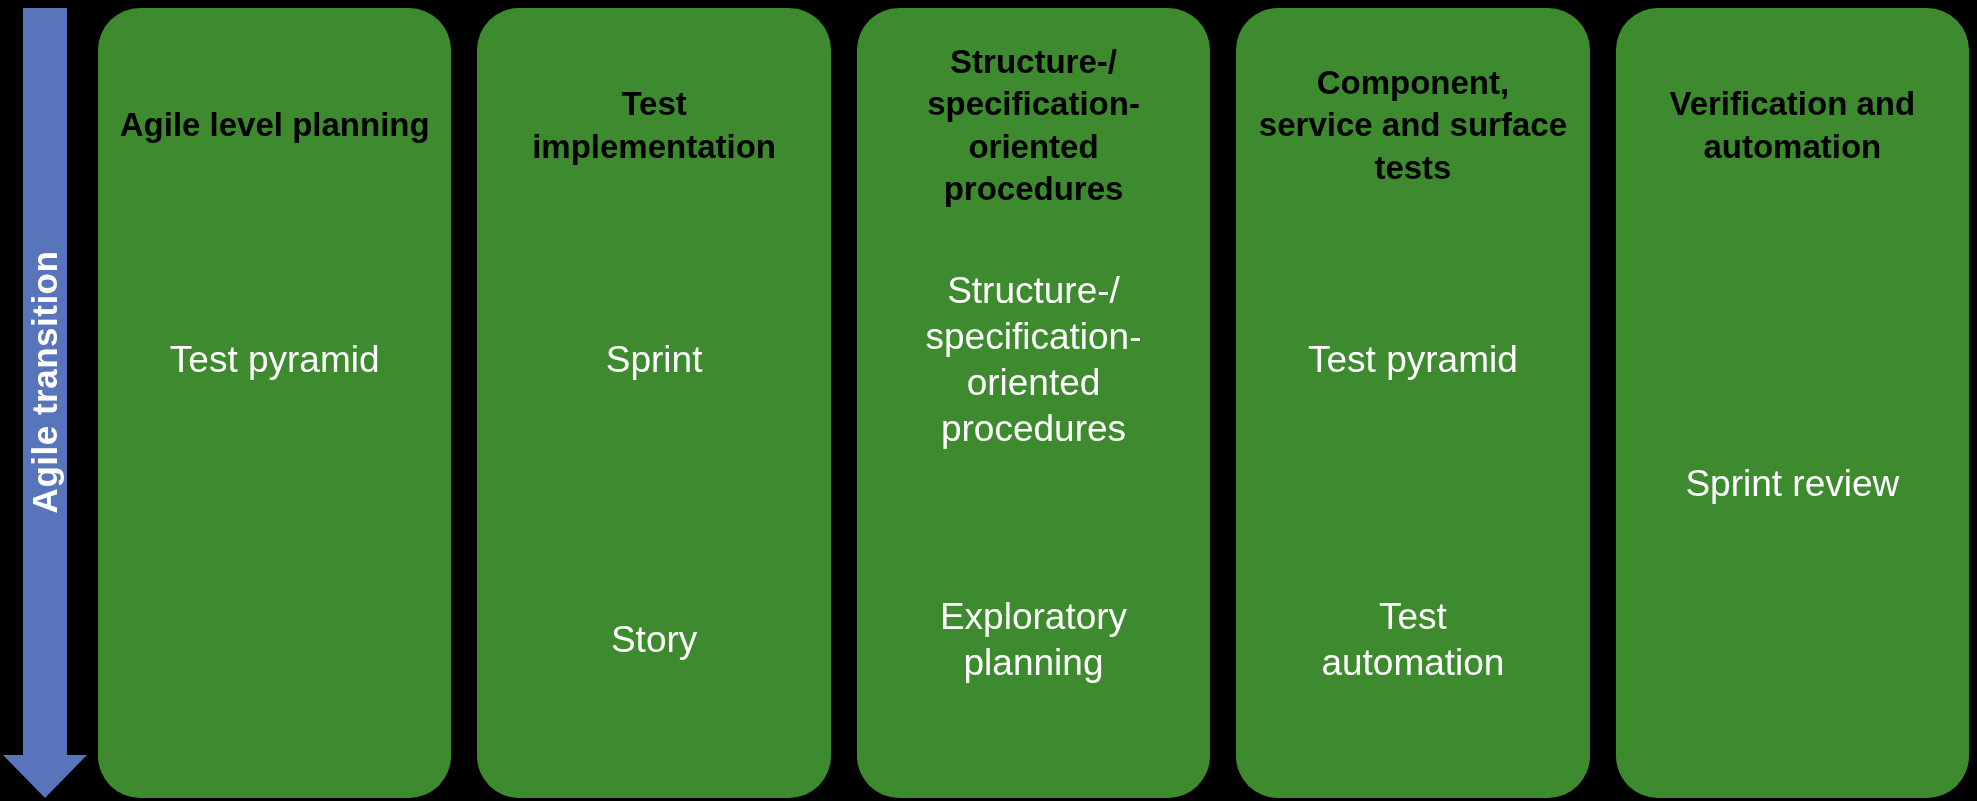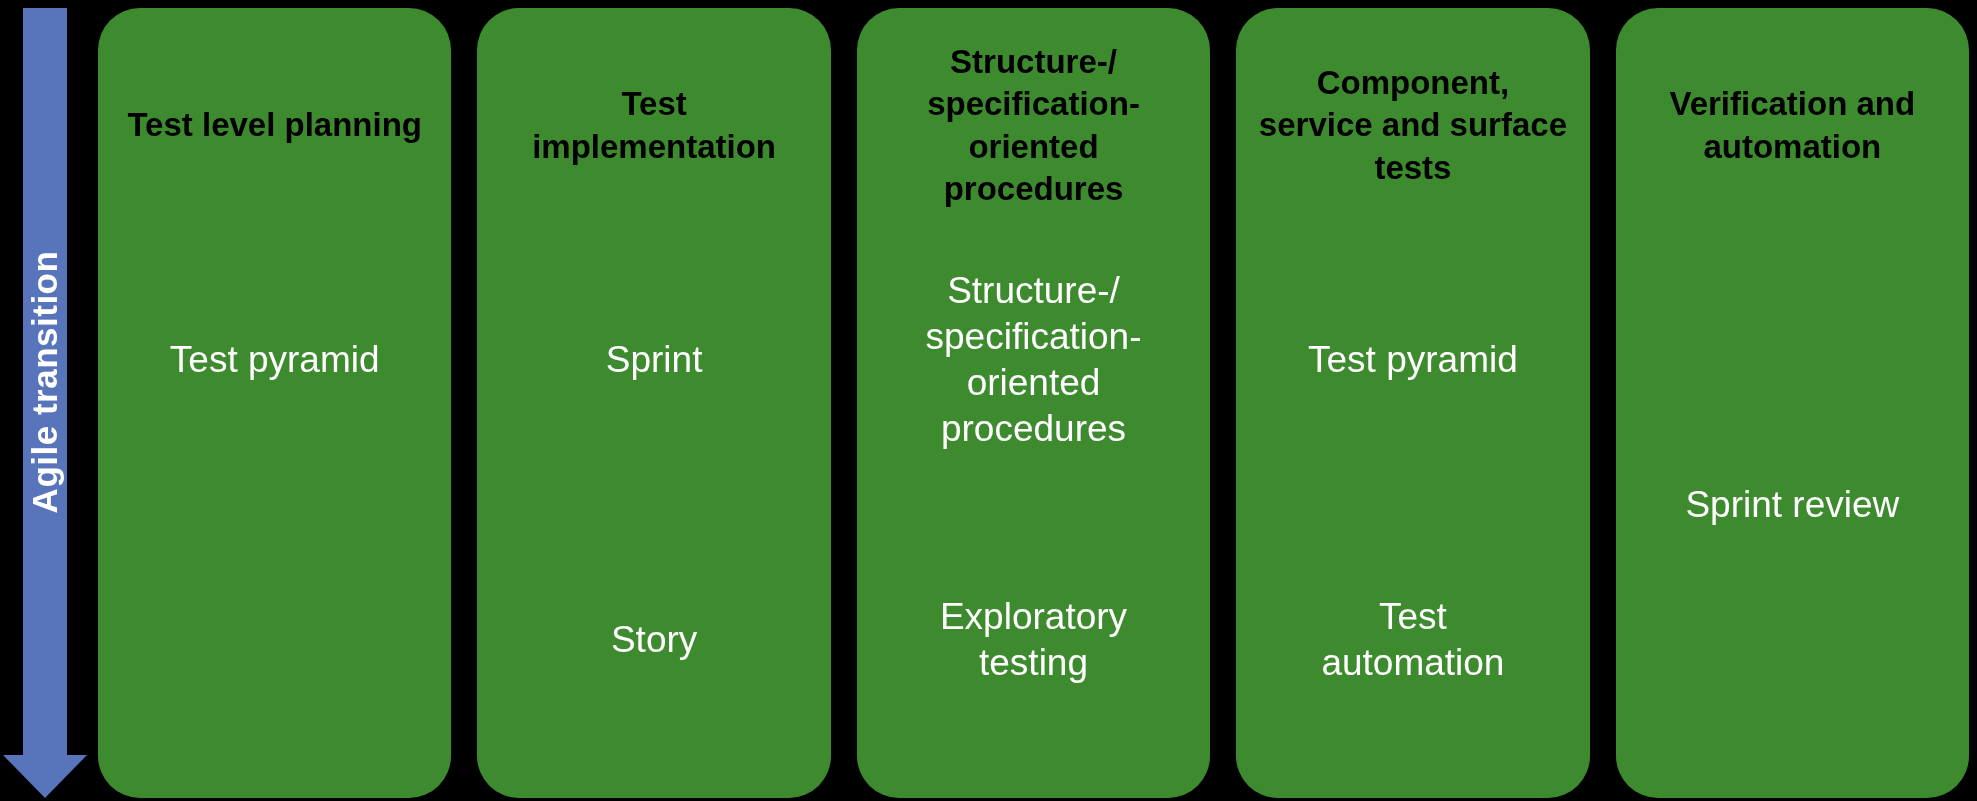--- a/index.html
+++ b/index.html
@@ -96,60 +96,60 @@
     line-height: 1.25;
   }
   .cell.bottom {
     top: 512px;
     height: 240px;
     color: var(--body-text, #fff);
     font-size: 37px;
     line-height: 1.25;
   }
   .column.col-5 .cell.middle {
-    top: 377px;
+    top: 356px;
   }
 </style>
 </head>
 <body>
 
 <div class="canvas">
 
   <div class="arrow">
     <div class="arrow-shaft">
       <span class="arrow-label">Agile transition</span>
     </div>
     <div class="arrow-head"></div>
   </div>
 
   <div class="columns">
 
     <section class="column col-1">
-      <div class="cell header">Test level planning</div>
+      <div class="cell header">Agile level planning</div>
       <div class="cell middle">Test pyramid</div>
     </section>
 
     <section class="column col-2">
       <div class="cell header">Test
 implementation</div>
       <div class="cell middle">Sprint</div>
       <div class="cell bottom">Story</div>
     </section>
 
     <section class="column col-3">
       <div class="cell header">Structure-/
 specification-
 oriented
 procedures</div>
       <div class="cell middle">Structure-/
 specification-
 oriented
 procedures</div>
       <div class="cell bottom">Exploratory
-testing</div>
+planning</div>
     </section>
 
     <section class="column col-4">
       <div class="cell header">Component,
 service and surface
 tests</div>
       <div class="cell middle">Test pyramid</div>
       <div class="cell bottom">Test
 automation</div>
     </section>

